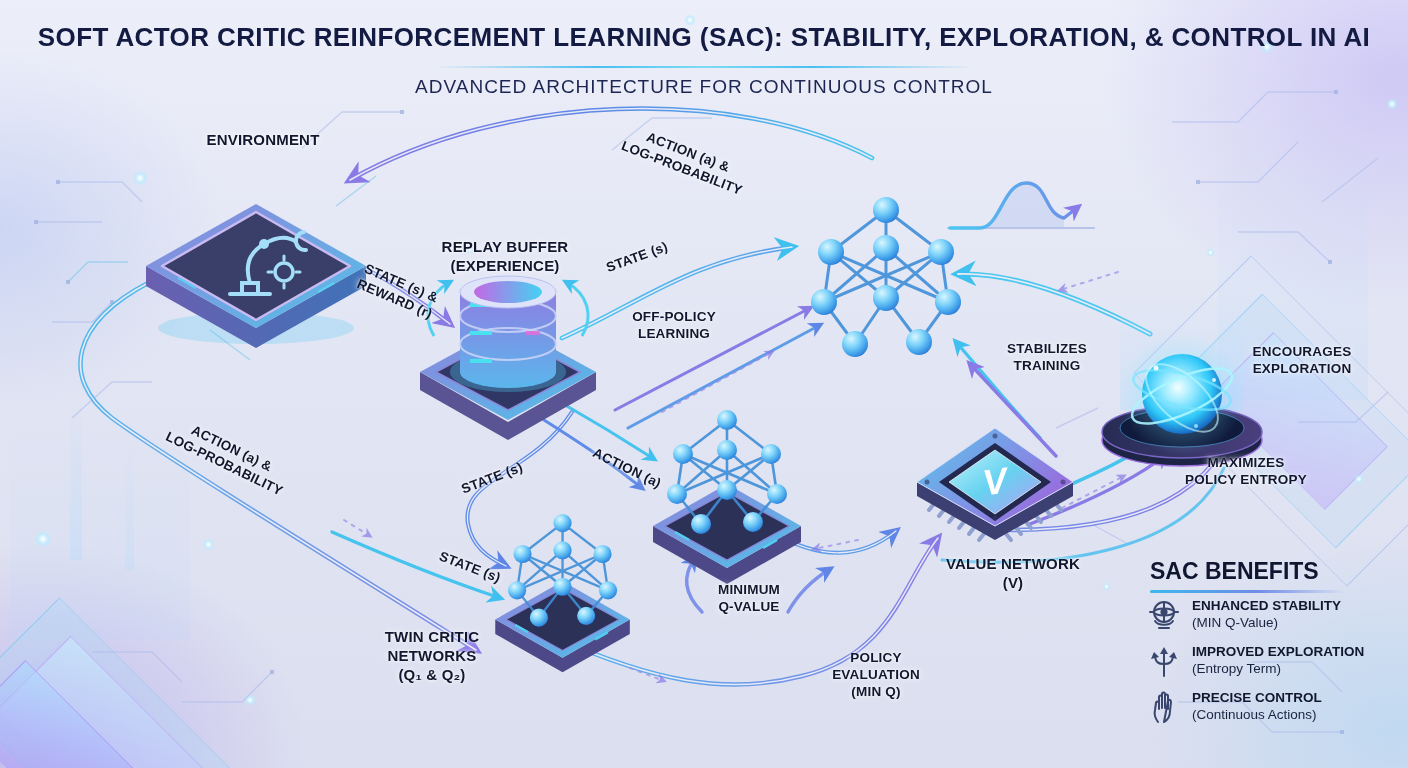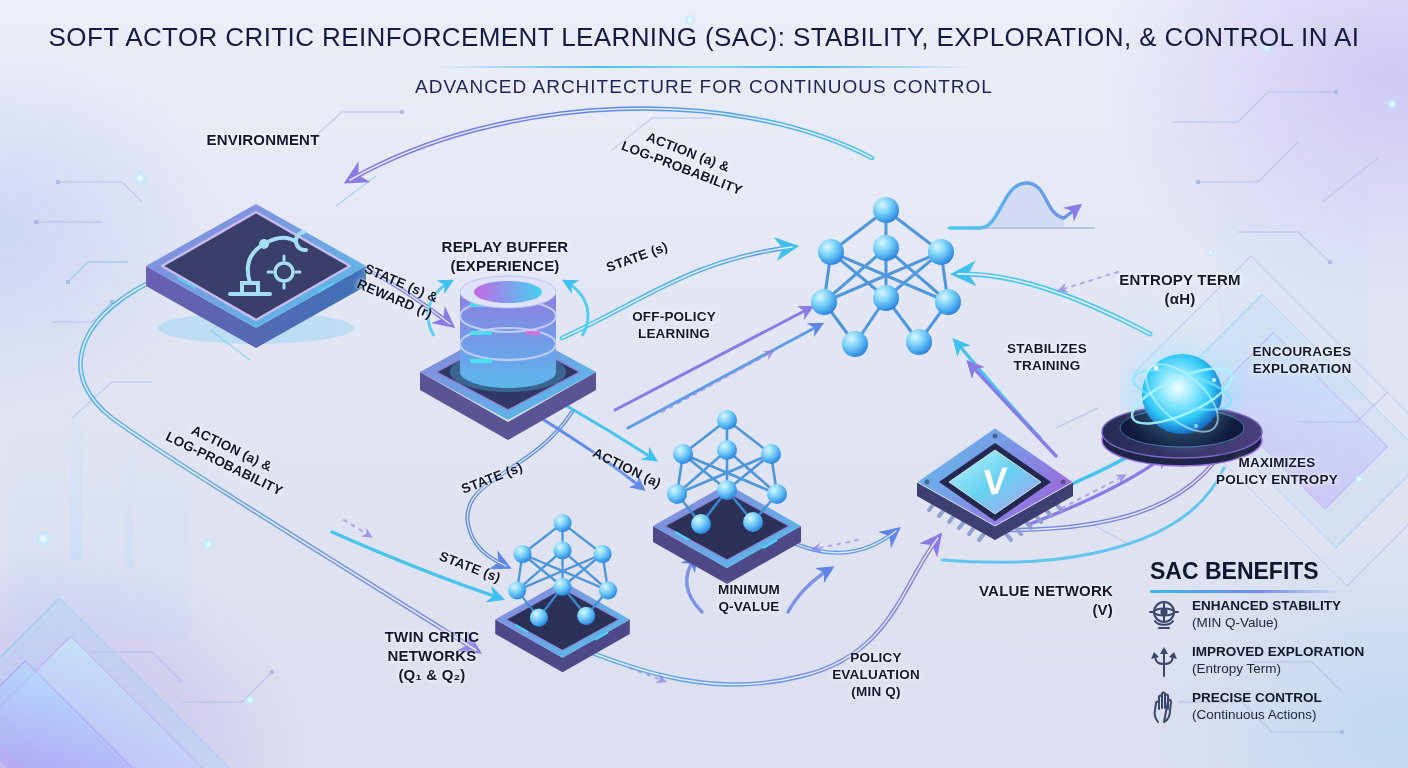--- a/index.html
+++ b/index.html
@@ -9,21 +9,21 @@
       radial-gradient(380px 300px at 3% 98%, rgba(150,120,235,.38), rgba(150,120,235,0) 70%),
       radial-gradient(420px 340px at 99% 10%, rgba(155,135,240,.34), rgba(155,135,240,0) 70%),
       radial-gradient(360px 280px at 99% 95%, rgba(120,200,245,.28), rgba(120,200,245,0) 70%),
       radial-gradient(320px 260px at 0% 30%, rgba(130,160,240,.25), rgba(130,160,240,0) 70%),
       linear-gradient(180deg,#ecEEf9 0%,#e2e5f3 45%,#dcdfef 100%);}
   .lbl{position:absolute;font-weight:800;color:#10172e;text-align:center;white-space:pre-line;
     line-height:1.26;letter-spacing:.2px;z-index:6;
     text-shadow:0 0 6px rgba(255,255,255,.95),0 0 2px rgba(255,255,255,.9);}
   .node-label{font-size:15px;}
   .elabel{font-size:13.5px;}
-  #title{position:absolute;top:22px;left:0;width:100%;text-align:center;font-size:26px;font-weight:400;
+  #title{position:absolute;top:22px;left:0;width:100%;text-align:center;font-size:26px;font-weight:700;
     color:#131b42;letter-spacing:.4px;z-index:7;}
   #divider{position:absolute;top:66px;left:50%;transform:translateX(-50%);width:540px;height:2px;border-radius:2px;
     background:linear-gradient(90deg,rgba(120,180,240,0),#49c0ee 30%,#7ddcf6 50%,#49c0ee 70%,rgba(120,180,240,0));z-index:7;}
   #subtitle{position:absolute;top:76px;left:0;width:100%;text-align:center;font-size:19px;font-weight:500;
     color:#1d2652;letter-spacing:1px;z-index:7;}
   svg{position:absolute;z-index:4;overflow:visible;}
   #circuits,#arrows{left:0;top:0;z-index:2;}
   #arrows{z-index:3;}
   .holo{position:absolute;z-index:1;}
   .dia{position:absolute;border:1.5px solid rgba(120,160,230,.55);transform:rotate(45deg) scaleY(.55);}
@@ -454,22 +454,20 @@
     <circle cx="90" cy="96" r="40" fill="url(#orbCore)"></circle>
     <g fill="none">
       <ellipse cx="90" cy="98" rx="54" ry="18" stroke="rgba(170,245,255,.9)" stroke-width="2.5" transform="rotate(-24 90 98)"></ellipse>
       <ellipse cx="90" cy="92" rx="50" ry="16" stroke="rgba(120,230,255,.7)" stroke-width="2.5" transform="rotate(14 90 92)"></ellipse>
       <ellipse cx="90" cy="100" rx="44" ry="22" stroke="rgba(200,250,255,.6)" stroke-width="2" transform="rotate(42 90 100)"></ellipse>
     </g>
     <circle cx="64" cy="70" r="2.5" fill="#fff" opacity=".9"></circle>
       <circle cx="122" cy="82" r="2" fill="#fff" opacity=".8"></circle>
     <circle cx="104" cy="128" r="2" fill="#aef" opacity=".8"></circle>
   </svg>
-  <div class="lbl node-label" style="left:1080px;top:271px;width:200px;">ENTROPY TERM
-(αH)</div>
 
   <svg style="left:903px;top:418px;" width="185" height="150" viewBox="0 0 185 150">
     <defs>
       <linearGradient id="chipTop" x1="0" y1="0" x2="1" y2=".6">
         <stop offset="0" stop-color="#59c6ec"></stop>
           <stop offset=".5" stop-color="#7a9ae6"></stop>
           <stop offset="1" stop-color="#9a6ade"></stop>
         </linearGradient>
       <linearGradient id="chipScr" x1="0" y1="0" x2="1" y2="1">
         <stop offset="0" stop-color="#bff2fc"></stop>
@@ -494,21 +492,21 @@
     <path d="M 14,64 L14,78 L92,122 L170,78 L170,64 L92,108 Z" fill="#3c3f72"></path>
     <polygon points="92,10 170,64 92,108 14,64" fill="url(#chipTop)" stroke="#d9def8"></polygon>
     <polygon points="92,25 148,64 92,103 36,64" fill="#23284e"></polygon>
     <polygon points="92,32 138,64 92,96 46,64" fill="url(#chipScr)" stroke="rgba(255,255,255,.7)"></polygon>
     <circle cx="92" cy="18" r="2.5" fill="#2e3560" opacity=".6"></circle>
       <circle cx="160" cy="64" r="2.5" fill="#2e3560" opacity=".6"></circle>
     <circle cx="92" cy="100" r="2.5" fill="#2e3560" opacity=".6"></circle>
       <circle cx="24" cy="64" r="2.5" fill="#2e3560" opacity=".6"></circle>
     <text x="92" y="76" text-anchor="middle" font-size="36" font-weight="bold" font-style="italic" fill="#ffffff" transform="rotate(-8 92 64)">V</text>
   </svg>
-  <div class="lbl node-label" style="left:913px;top:582px;width:200px;text-align:right;">VALUE NETWORK
+  <div class="lbl node-label" style="left:913px;top:555px;width:200px;">VALUE NETWORK
 (V)</div>
 
   <div class="lbl elabel" style="left:685px;top:160px;transform:translate(-50%,-50%) rotate(21deg);">ACTION (a) &amp;
 LOG-PROBABILITY</div>
   <div class="lbl elabel" style="left:398px;top:291px;transform:translate(-50%,-50%) rotate(23deg);">STATE (s) &amp;
 REWARD (r)</div>
   <div class="lbl elabel" style="left:637px;top:257px;transform:translate(-50%,-50%) rotate(-20deg);">STATE (s)</div>
   <div class="lbl elabel" style="left:674px;top:325px;transform:translate(-50%,-50%);">OFF-POLICY
 LEARNING</div>
   <div class="lbl elabel" style="left:228px;top:456px;transform:translate(-50%,-50%) rotate(26deg);">ACTION (a) &amp;
@@ -518,21 +516,21 @@
   <div class="lbl elabel" style="left:470px;top:567px;transform:translate(-50%,-50%) rotate(21deg);">STATE (s)</div>
   <div class="lbl elabel" style="left:749px;top:598px;transform:translate(-50%,-50%);">MINIMUM
 Q-VALUE</div>
   <div class="lbl elabel" style="left:876px;top:674px;transform:translate(-50%,-50%);">POLICY
 EVALUATION
 (MIN Q)</div>
   <div class="lbl elabel" style="left:1047px;top:357px;transform:translate(-50%,-50%);">STABILIZES
 TRAINING</div>
   <div class="lbl elabel" style="left:1302px;top:360px;transform:translate(-50%,-50%);">ENCOURAGES
 EXPLORATION</div>
-  <div class="lbl elabel" style="left:1246px;top:471px;transform:translate(-50%,-50%);margin-left:31px;">MAXIMIZES
+  <div class="lbl elabel" style="left:1246px;top:471px;transform:translate(-50%,-50%);">MAXIMIZES
 POLICY ENTROPY</div>
 
   <div class="benefits-heading">SAC BENEFITS</div>
   <div class="benefits-underline"></div>
 
   <div class="benefit-row" style="top:598px;">
     <svg class="benefit-icon" viewBox="0 0 32 36" fill="none" stroke="#39466e" stroke-width="2" stroke-linecap="round">
       <circle cx="16" cy="14" r="10"></circle>
         <ellipse cx="16" cy="14" rx="10" ry="3.6"></ellipse>
       <line x1="16" y1="4" x2="16" y2="24"></line>

